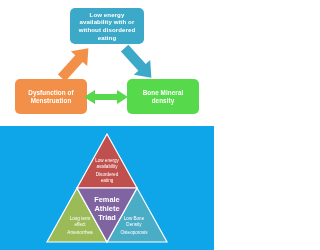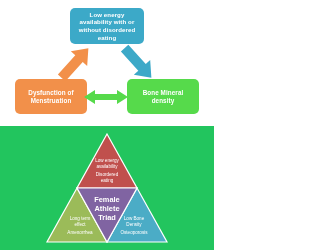--- a/index.html
+++ b/index.html
@@ -78,21 +78,21 @@
   #arrow-energy-to-bone { left: 118px; top: 42px; }
   #arrow-menstruation-bone { left: 84px; top: 89px; }
 
   
   #triad-diagram {
     position: absolute;
     left: 0;
     top: 126px;
     width: 214px;
     height: 124px;
-    background: #22c55e;
+    background: #0ea5e9;
   }
 
   #triad-svg { display: block; }
 
   .tri-label {
     fill: #ffffff;
     font-family: "Liberation Sans", sans-serif;
     text-anchor: middle;
     font-weight: bold;
   }

